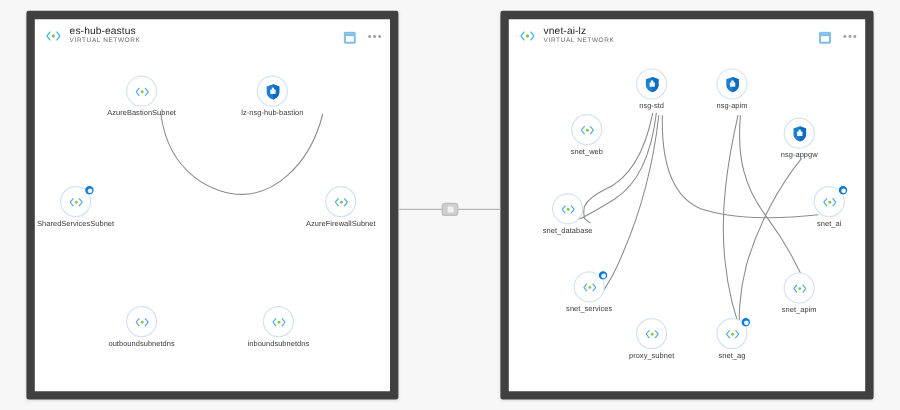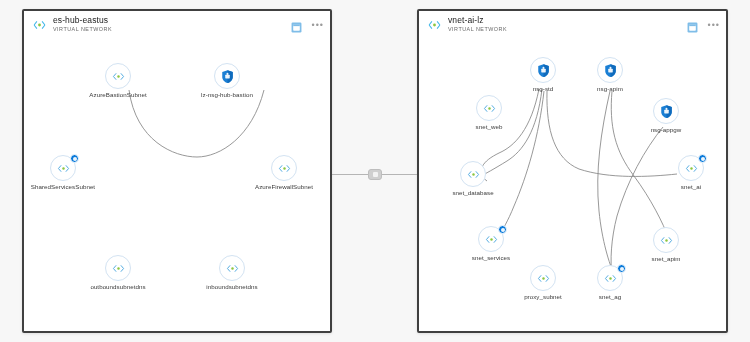--- a/index.html
+++ b/index.html
@@ -9,21 +9,21 @@
     font-family:"Liberation Sans", sans-serif;
     overflow:hidden;
     position:relative;
   }
   .canvas{position:absolute;inset:0;}
 
   
   .vnet-panel{
     position:absolute;
     background:#ffffff;
-    border:2px solid #404040;
+    border:7px solid #404040;
     border-radius:2px;
     box-shadow:0 1px 3px rgba(0,0,0,.10);
     box-sizing:border-box;
   }
   #panel-hub{left:22px;top:9px;width:310px;height:324px;}
   #panel-lz{left:417px;top:9px;width:311px;height:324px;}
 
   .panel-header{
     position:absolute;left:0;top:0;right:0;height:26px;
     display:flex;align-items:flex-start;

